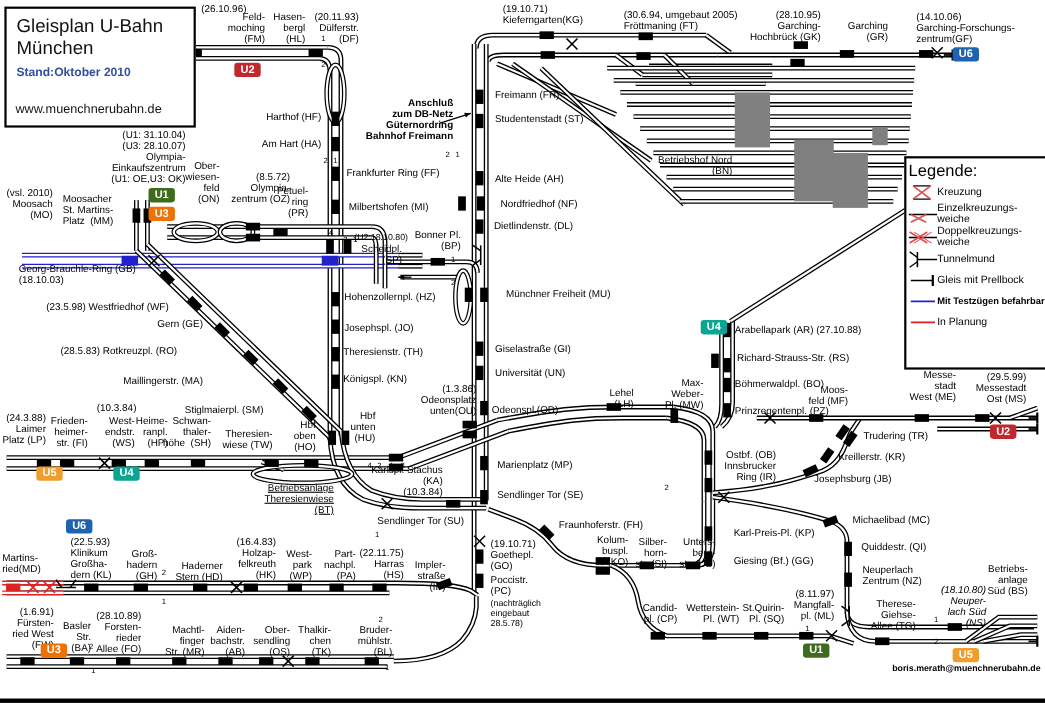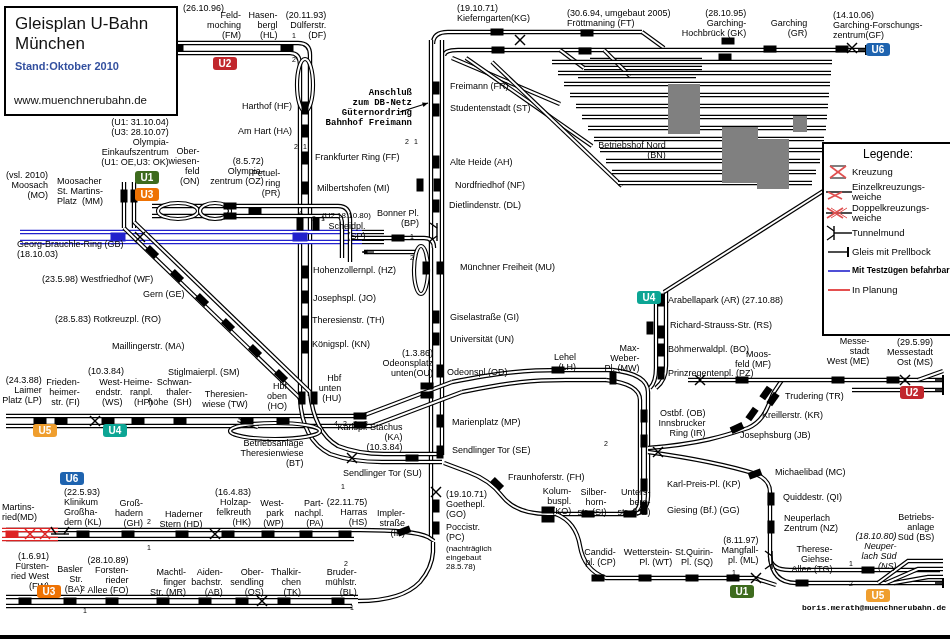--- a/index.html
+++ b/index.html
@@ -3,29 +3,29 @@
 <meta charset="utf-8">
 <style>
   html,body{margin:0;padding:0;background:#fff;}
   body{font-family:"Liberation Sans","DejaVu Sans",sans-serif;}
   #stage{position:relative;width:950px;height:639px;background:#fff;overflow:hidden;}
   #map{position:absolute;left:0;top:0;width:752px;height:616px;}
   #tracksvg{position:absolute;left:0;top:0;}
   .lbl{position:absolute;font-size:9px;line-height:1.12;color:#000;white-space:pre;}
   .lbl.c{transform:translateX(-50%);text-align:right;}
   .lbl.r{transform:translateX(-100%);text-align:right;}
-  .lbl.b{font-weight:bold;font-family:Liberation Mono, monospace;}
+  .lbl.b{font-weight:bold;}
   .badge{position:absolute;width:24px;height:13px;border-radius:3px;color:#fff;
          font-weight:bold;font-size:10px;line-height:13px;text-align:center;}
   #titlebox{position:absolute;left:4px;top:6px;width:170px;height:106px;border:2px solid #000;background:#fff;}
   #titlebox .t{position:absolute;left:9px;top:6px;font-size:17px;line-height:1.15;white-space:pre-line;color:#111;}
   #titlebox .s{position:absolute;left:9px;top:52px;font-size:11px;font-weight:bold;color:#33509f;}
   #titlebox .w{position:absolute;left:8px;top:86px;font-size:11.5px;color:#111;}
   #legendbox{position:absolute;left:822px;top:142px;width:124px;height:188px;border:2px solid #000;background:#fff;padding:2px 0 0 2px;}
-  #legendbox .lt{font-size:12px;text-align:center;margin:1px 0 2px 0;}
+  #legendbox .lt{font-size:15px;margin:1px 0 2px 0;}
   .lrow{display:flex;align-items:center;margin:0 0 1px 0;}
   .lrow svg{flex:0 0 26px;}
   .lrow .ll{font-size:9.5px;line-height:1.05;white-space:pre-line;}
   .lrow .sm{font-size:8.5px;font-weight:bold;text-align:center;}
   #footer{position:absolute;left:0;top:616px;width:950px;height:23px;border-top:1px solid #000;background:#fff;}
   #footer .fl{position:absolute;left:6px;top:3px;font-size:12.5px;font-weight:bold;}
   #footer .fr{position:absolute;right:6px;top:3px;font-size:12.5px;font-weight:bold;}
   #bbar{position:absolute;left:0;top:635px;width:950px;height:4px;background:#000;}
 </style>
 </head>
@@ -551,21 +551,21 @@
         <div class="lbl l" style="left: 168px; top: 367px;">Stiglmaierpl. (SM)</div>
         <div class="lbl c" style="left: 277px; top: 381px;">Hbf
 oben
 (HO)</div>
         <div class="lbl c" style="left: 330px; top: 373px;">Hbf
 unten
 (HU)</div>
         <div class="lbl c" style="left: 370px; top: 422px;">Karlspl. Stachus
 (KA)
 (10.3.84)</div>
-        <div class="lbl c" style="left: 272px; top: 438px;">Betriebsanlage
+        <div class="lbl c" style="left: 272px; top: 438px; text-decoration: underline;">Betriebsanlage
 Theresienwiese
 (BT)</div>
         <div class="lbl l" style="left: 343px; top: 468px;">Sendlinger Tor (SU)</div>
         <div class="lbl l" style="left: 452px; top: 417px;">Marienplatz (MP)</div>
         <div class="lbl l" style="left: 452px; top: 445px;">Sendlinger Tor (SE)</div>
         <div class="lbl c" style="left: 347px; top: 497px;">(22.11.75)
 Harras
 (HS)</div>
         <div class="lbl c" style="left: 391px; top: 508px;">Impler-
 straße

